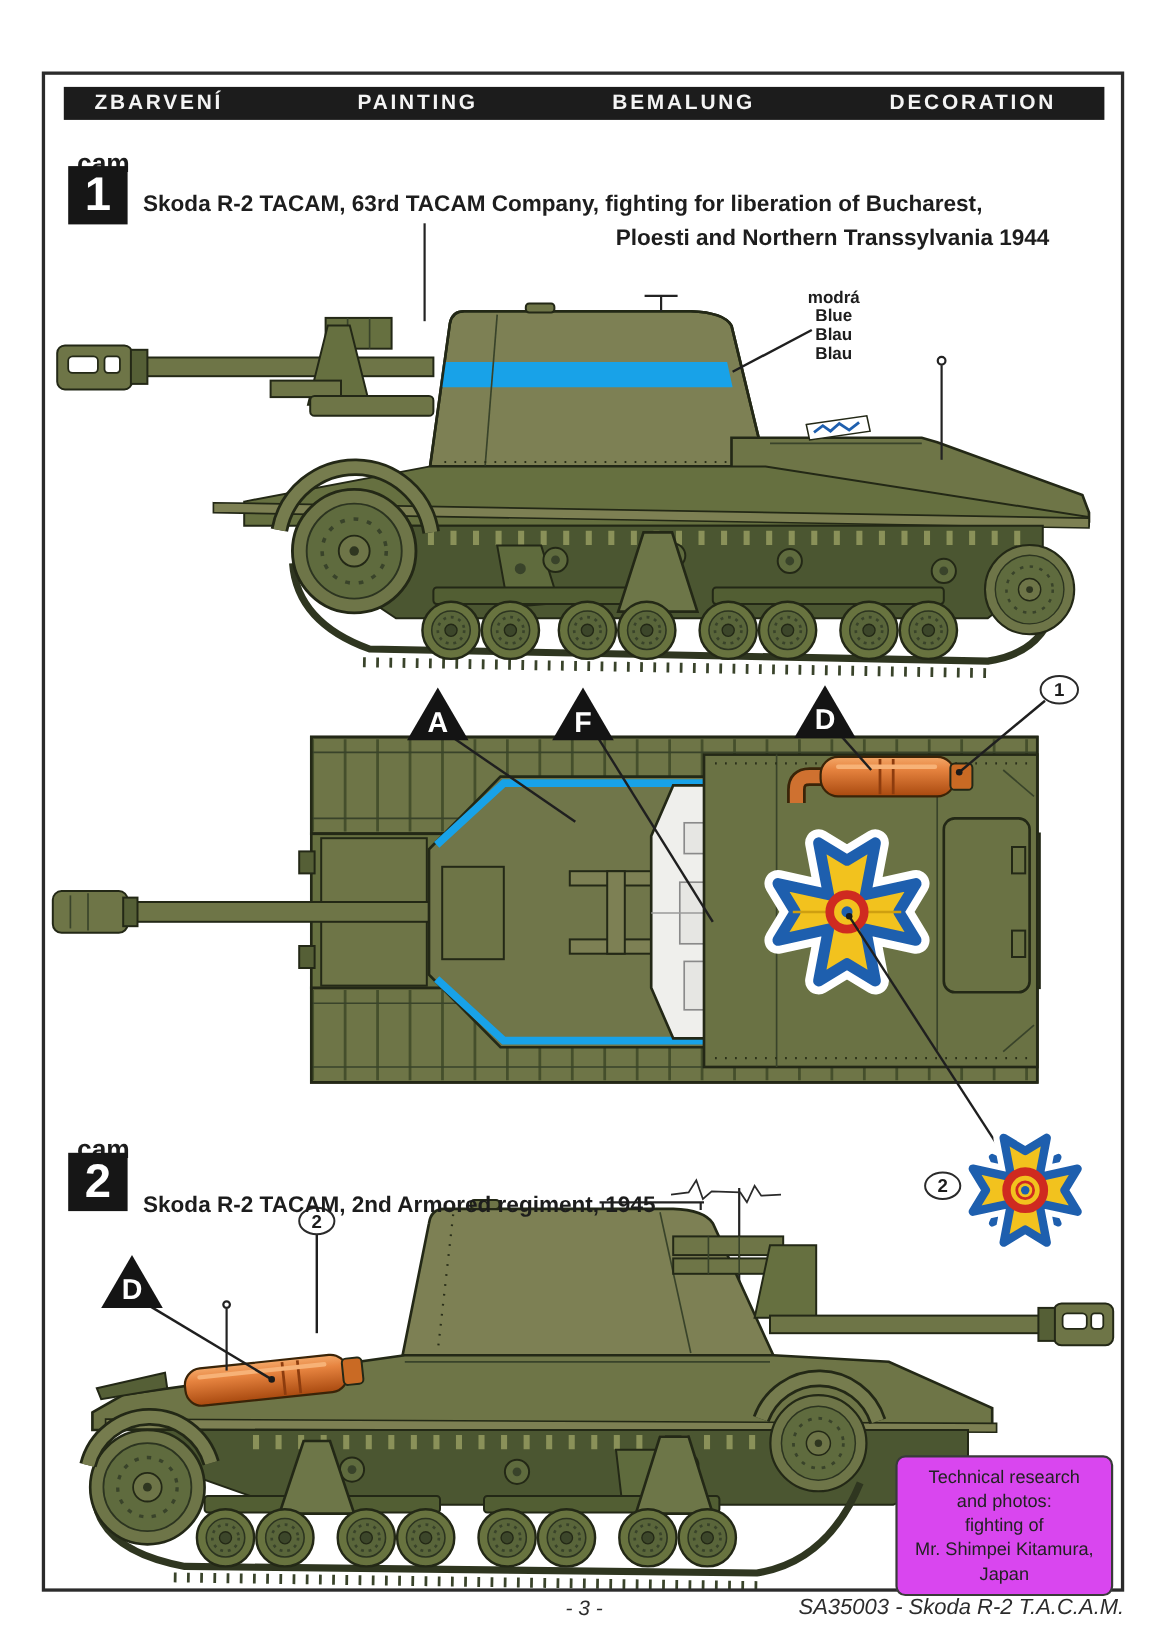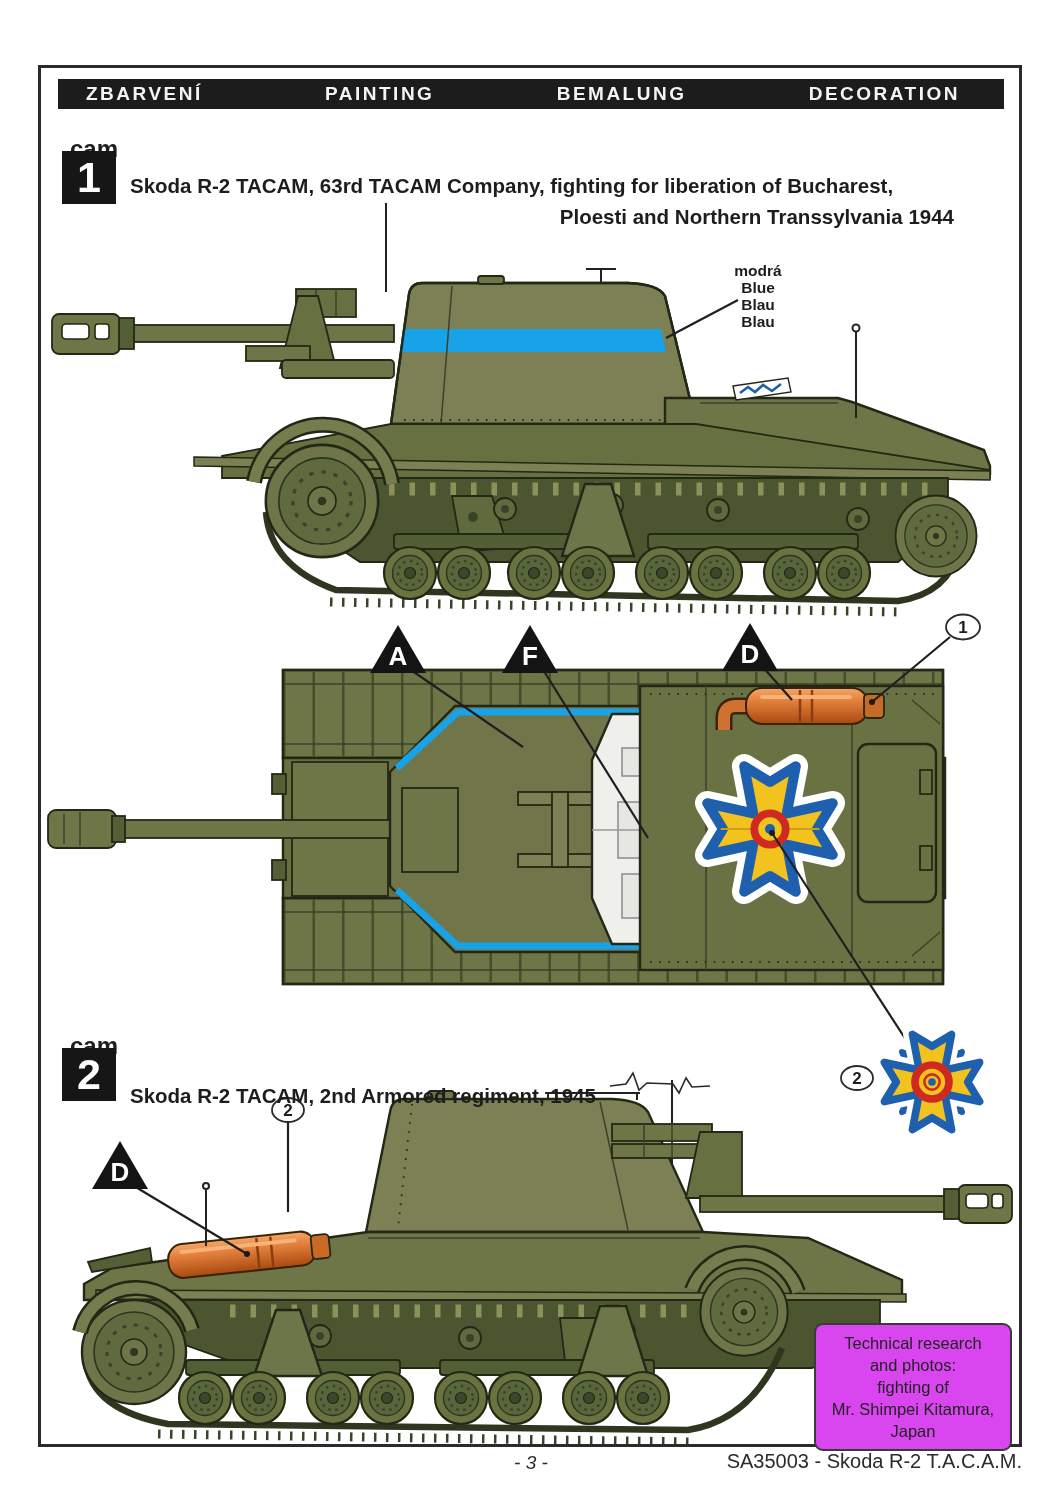--- a/index.html
+++ b/index.html
@@ -17,21 +17,21 @@
   .title-block .l1{white-space:nowrap;}
   .title-block .l2{text-align:right;margin-top:5px;}
   .title-single{position:absolute;left:130px;font-weight:bold;font-size:20.5px;white-space:nowrap;}
   .modra{position:absolute;left:700px;top:262px;width:116px;text-align:center;
         font-weight:bold;font-size:15.5px;line-height:17px;}
   .credit{position:absolute;left:814px;top:1323px;width:198px;box-sizing:border-box;
         border:2px solid #3a3a3a;border-radius:9px;padding:7px 2px;background:#d946ef;
         text-align:center;font-size:16.5px;line-height:22px;color:#222;}
   .footer-page{position:absolute;left:0;top:1452px;width:1062px;text-align:center;
         font-style:italic;font-size:19px;color:#2b2b2b;}
-  .footer-kit{position:absolute;right:40px;top:1450px;font-size:20px;color:#2b2b2b;}
+  .footer-kit{position:absolute;right:40px;top:1450px;font-style:italic;font-size:20px;color:#2b2b2b;}
   svg.art{position:absolute;left:0;top:0;}
   
   .ol{stroke:#232816;stroke-width:1.8;}
   .ol2{stroke:#232816;stroke-width:2.4;}
   .ln{stroke:#232323;stroke-width:2;fill:none;}
   .ln2{stroke:#1f1f1f;stroke-width:2.2;fill:none;}
   .lnt{stroke:#39432a;stroke-width:1.5;fill:none;}
   .riv{stroke:#2a2f1a;stroke-width:2;stroke-dasharray:1.6 7.5;fill:none;}
   
   .olvl{fill:#7d8054;}

